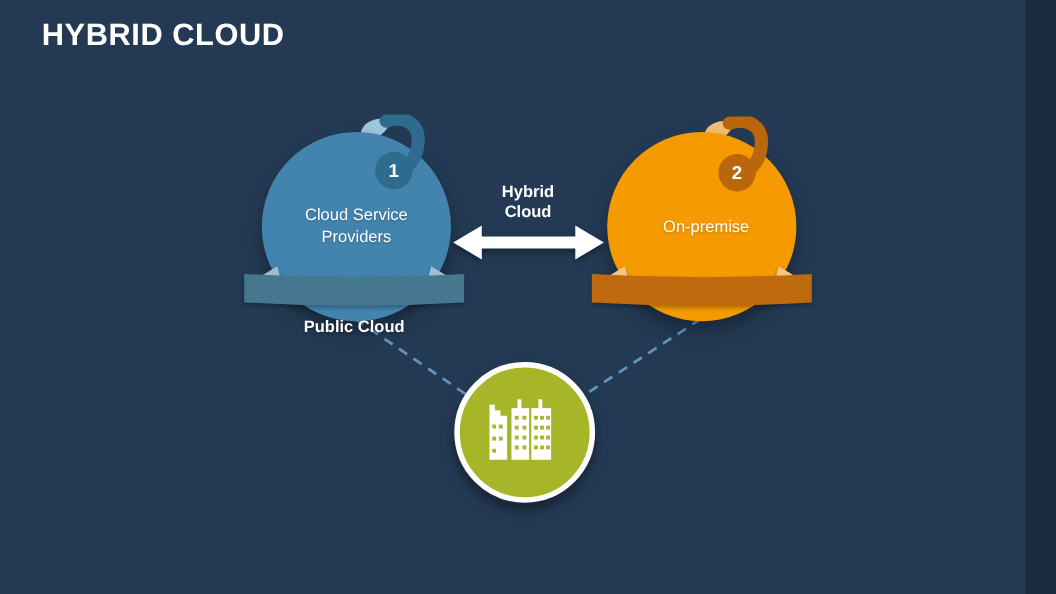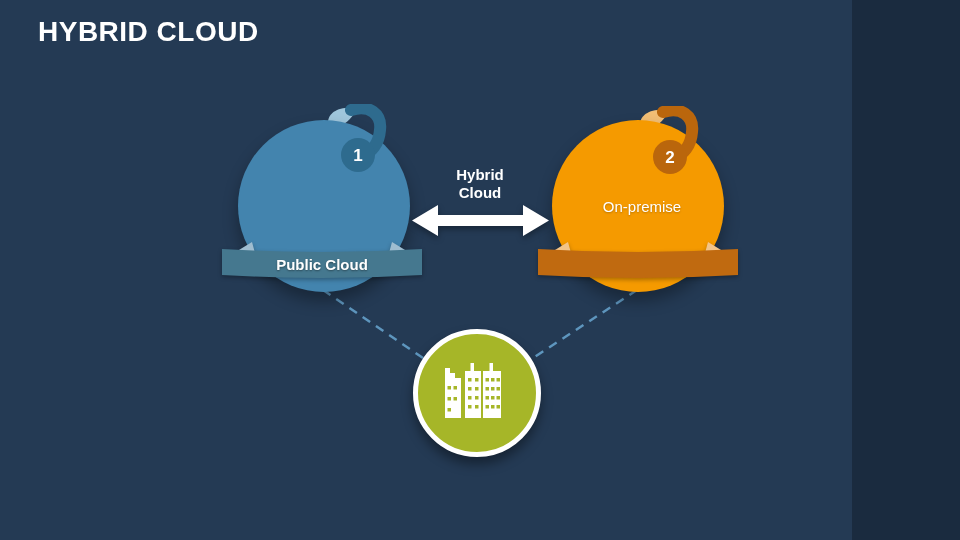--- a/index.html
+++ b/index.html
@@ -1,17 +1,17 @@
 <!DOCTYPE html>
 <html><head>
 <meta charset="utf-8">
 <style>
   html,body { margin:0; padding:0; background:#1a2b3f; }
   .slide {
-    position:relative; width:852px; height:540px;
+    position:relative; width:932px; height:540px;
     background:#243A54; overflow:hidden;
     font-family:"Liberation Sans", sans-serif;
   }
   .abs { position:absolute; }
   .slide-title {
     left:38px; top:16px; margin:0;
     font-size:28px; font-weight:bold; color:#fff; letter-spacing:.5px;
   }
   .connectors { left:0; top:0; z-index:1; }
   .petal-layer { z-index:1; }
@@ -28,21 +28,21 @@
   }
   .title-public  { left:252px; top:186px; width:144px; }
   .title-private { left:570px; top:197px; width:144px; }
   .ribbon { z-index:4; filter:drop-shadow(0 2px 2px rgba(0,0,0,.3)); }
   .ribbon-public  { left:220px; top:240px; }
   .ribbon-private { left:536px; top:240px; }
   .ribbon-label {
     width:204px; top:256px; z-index:5; color:#fff; font-size:15px; font-weight:bold;
     text-align:center; text-shadow:0 1px 2px rgba(0,0,0,.4);
   }
-  .ribbon-label-public  { left:220px; }
+  .ribbon-label-public  { left:220px;margin-top:33px; }
   .ribbon-label-private { left:536px; }
   .hybrid-label {
     left:434px; top:166px; width:92px; z-index:2;
     color:#fff; font-size:15px; font-weight:bold; line-height:18px; text-align:center;
   }
   .arrow { left:412px; top:204px; z-index:2; filter:drop-shadow(0 3px 3px rgba(0,0,0,.35)); }
   .dc-circle {
     left:413px; top:329px; width:128px; height:128px; box-sizing:border-box;
     background:#A6B628; border:5px solid #fff; border-radius:50%;
     box-shadow:0 7px 12px rgba(0,0,0,.4); z-index:2;
@@ -68,20 +68,21 @@
   <svg class="abs petal-layer" style="left:637px; top:106px;" width="64" height="72" viewBox="0 0 64 72">
     <path d="M3,22 C1,9 14,1 31,5 C27,17 13,27 3,22 Z" fill="#F2BE75"></path>
   </svg>
 
   <div class="abs big-circle circle-public"></div>
   <svg class="abs decor" style="left:325px; top:104px;" width="64" height="72" viewBox="0 0 64 72">
     <path d="M26,6 C44,0 57,10 55,26 C54,40 46,49 38,51" fill="none" stroke="#2E6B8E" stroke-width="12" stroke-linecap="round"></path>
     <circle cx="33" cy="51" r="17" fill="#2E6B8E"></circle>
     <text class="badge-num" x="33" y="57" text-anchor="middle">1</text>
   </svg>
+  <div class="abs node-title title-public">Cloud Service Providers</div>
   <svg class="abs ribbon ribbon-public" width="204" height="46" viewBox="0 0 204 46">
     <path d="M14,13 L32,2 L35,13 Z" fill="#9FBDD0"></path>
     <path d="M190,13 L172,2 L169,13 Z" fill="#9FBDD0"></path>
     <path d="M2,9 Q102,15 202,9 L202,35 Q102,41 2,35 Z" fill="#45788F"></path>
   </svg>
   <div class="abs ribbon-label ribbon-label-public">Public Cloud</div>
 
   <div class="abs big-circle circle-private"></div>
   <svg class="abs decor" style="left:637px; top:106px;" width="64" height="72" viewBox="0 0 64 72">
     <path d="M26,6 C44,0 57,10 55,26 C54,40 46,49 38,51" fill="none" stroke="#BA660C" stroke-width="12" stroke-linecap="round"></path>

